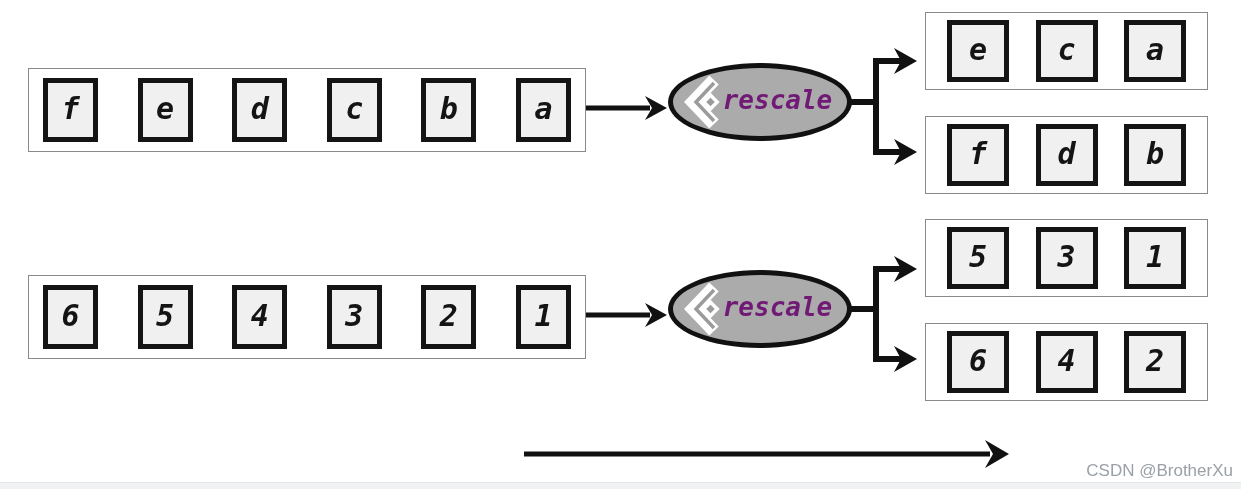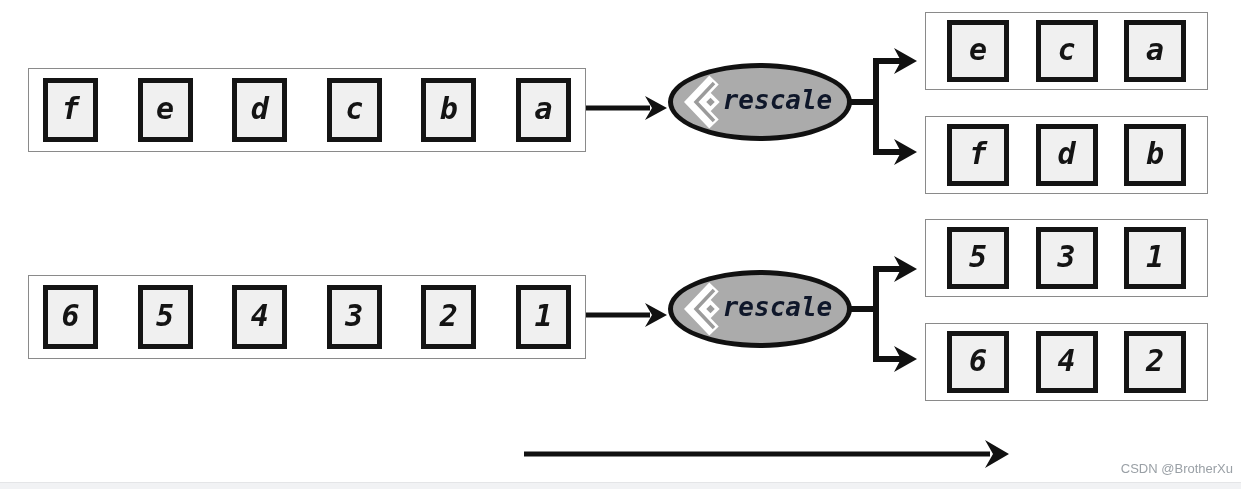--- a/index.html
+++ b/index.html
@@ -65,21 +65,21 @@
     justify-content: center;
     gap: 3px;
     z-index: 3;
   }
   .r1-op { top: 63px;  }
   .r2-op { top: 270px; }
   .operator-label {
     font-style: italic;
     font-weight: bold;
     font-size: 26px;
-    color: #0f172a;
+    color: #701a75;
     white-space: nowrap;
     padding-bottom: 4px;
   }
   .op-icon { flex: 0 0 auto; margin-left: -6px; }
 
   
   .connectors {
     position: absolute;
     left: 0; top: 0;
     width: 1241px; height: 489px;
@@ -88,21 +88,21 @@
   }
   .connectors line { stroke: var(--arrow-color, #111111); }
   .connectors path { fill:   var(--arrow-color, #111111); }
 
   
   .watermark {
     position: absolute;
     top: 461px;
     right: 8px;
     font-family: "Liberation Sans", sans-serif;
-    font-size: 13px;
+    font-size: 17px;
     color: var(--watermark-color, #9aa0a6);
     z-index: 2;
   }
   .footer-strip {
     position: absolute;
     left: 0;
     top: 482px;
     width: 100%;
     height: 7px;
     background: var(--footer-bg, #f1f2f4);

